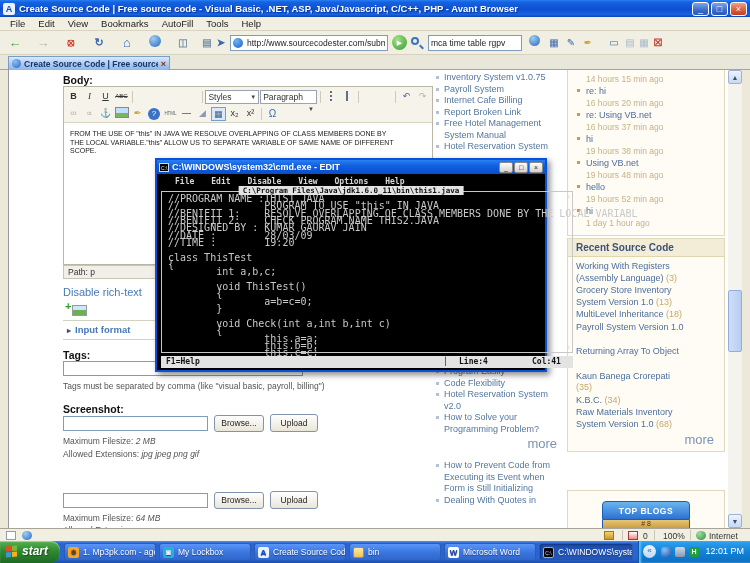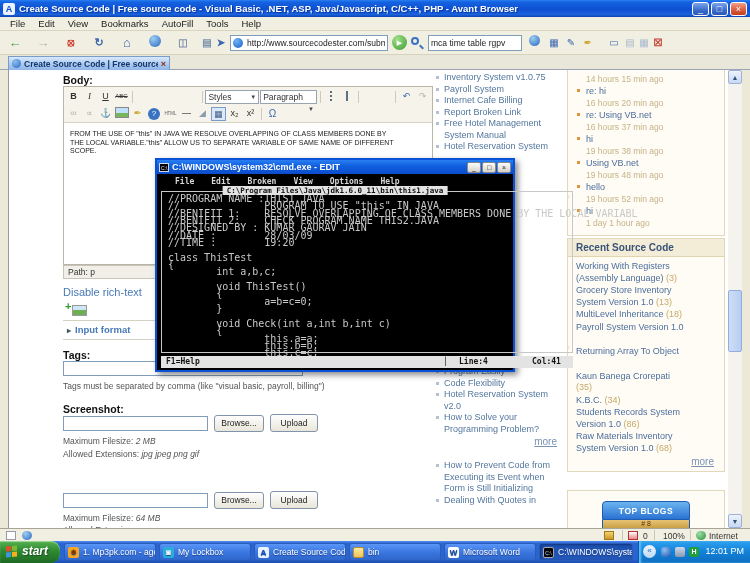--- a/index.html
+++ b/index.html
@@ -83,21 +83,21 @@
   .ifmt .arr { color:#456; font-size:8px; margin-right:4px; }
   .help-txt { position:absolute; left:54px; font-size:8.5px; color:#555; }
   .help-txt i { color:#555; }
   .txtin { position:absolute; left:54px; background:#fff; border:1px solid #7f9db9; height:15px; font-size:9px; padding:1px 2px; }
   .btn { position:absolute; height:17px; font-size:8.5px; color:#222; text-align:center;
     background:linear-gradient(180deg,#fefefe,#e9e6d8); border:1px solid #8294ad; border-radius:3px; line-height:15px; }
 
   .midcol { position:absolute; left:426px; width:126px; }
   .mitem { position:relative; padding-left:9px; font-size:9px; line-height:11.5px; color:#54779e; }
   .mitem .sq { position:absolute; left:1px; top:4px; width:3px; height:3px; background:#b3c1d4; }
-  .morelink { font-size:10px; color:#7a93b5; text-align:right; padding-right:4px; margin-top:1px;text-decoration:underline; }
+  .morelink { font-size:13px; color:#7a93b5; text-align:right; padding-right:4px; margin-top:1px; }
   .sechead { font-size:10px; font-weight:bold; color:#2e4a6b; border-bottom:1px solid #d9d2ba;
     padding-bottom:3px; margin-bottom:5px; }
 
   .box { position:absolute; left:558px; width:158px; background:#fefcf4; border:1px solid #e2d9bd; }
   .citem { padding:0 6px; }
   .crow { height:12px; position:relative; padding-left:12px; font-size:9px; line-height:12px; color:#4d6e9e;
     white-space:nowrap; overflow:hidden; }
   .crow .sq { position:absolute; left:3px; top:4px; width:3px; height:3px; background:#dd9537; }
   .ctime { height:12px; padding-left:12px; font-size:8.5px; line-height:12px; color:#c6b287;
     white-space:nowrap; overflow:hidden; }
@@ -112,21 +112,21 @@
   .tb-sub { width:88px; height:9px; margin:0 auto; background:linear-gradient(180deg,#e8c476,#caa045);
     border:1px solid #1d5cb0; border-top:none; color:#5b3205; font-size:7px; text-align:center; line-height:8px; }
 
   .vscroll { position:absolute; right:0; top:0; width:14px; height:458px; background:#f4f3ee; }
   .varrow { position:absolute; left:0; width:14px; height:14px; background:linear-gradient(180deg,#eef3fb,#c8d8f2);
     border:1px solid #9cb2d8; border-radius:2px; color:#33527e; font-size:7px; text-align:center; line-height:13px; }
   .vthumb { position:absolute; left:0; top:220px; width:14px; height:62px;
     background:linear-gradient(90deg,#cfdef7,#b7cdf0); border:1px solid #93aede; border-radius:2px; }
 
   
-  .doswin { position:absolute; left:155px; top:158px; width:360px; height:214px;
+  .doswin { position:absolute; left:155px; top:158px; width:392px; height:214px;
     border:2px solid #0952d8; background:#7dd3fc; box-shadow:3px 3px 6px rgba(0,0,0,.45); z-index:50; }
   .dos-title { height:14px; background:linear-gradient(180deg,#2a80f2 0%,#1160e0 40%,#0b4ccc 100%);
     display:flex; align-items:center; padding:0 2px; }
   .dos-title .cico { width:10px; height:9px; background:#000; border:1px solid #cfd8ea; color:#dfe8f5;
     font-size:5px; line-height:8px; padding-left:1px; margin-right:3px; }
   .dos-title .dttl { flex:1; color:#fff; font-size:9px; font-weight:bold; white-space:nowrap; overflow:hidden; }
   .dbtn { width:14px; height:11px; margin-left:1px; background:linear-gradient(180deg,#fdfdfd,#d6d2c8);
     border:1px solid #8a8a8a; border-radius:2px; font-size:7px; line-height:9px; text-align:center; color:#222; }
   .dos-body { position:relative; width:100%; height:196px; background:#000;
     font-family:"DejaVu Sans Mono",monospace; }
@@ -373,21 +373,20 @@
     <div class="box" style="top:168px;padding-bottom:4px;">
       <div class="rs-head">Recent Source Code</div>
       <div style="padding-top:4px;">
         <div class="rsitem"><span>Working With Registers (Assembly Language)</span> <span class="cnt">(3)</span></div>
         <div class="rsitem"><span>Grocery Store Inventory System Version 1.0</span> <span class="cnt">(13)</span></div>
         <div class="rsitem"><span>MultiLevel Inheritance</span> <span class="cnt">(18)</span></div>
         <div class="rsitem gap"><span>Payroll System Version 1.0</span> <span class="cnt"></span></div>
         <div class="rsitem gap"><span>Returning Array To Object</span> <span class="cnt"></span></div>
         <div class="rsitem"><span>Kaun Banega Crorepati</span> <span class="cnt" style="display:block;">(35)</span></div>
         <div class="rsitem"><span>K.B.C.</span> <span class="cnt">(34)</span></div>
-        <div class="rsitem"><span>Students Records System Version 1.0</span> <span class="cnt">(86)</span></div>
         <div class="rsitem"><span>Raw Materials Inventory System Version 1.0</span> <span class="cnt">(68)</span></div>
         <div class="morelink" style="padding-right:10px;">more</div>
       </div>
     </div>
 
     <div class="box" style="top:420px;height:56px;">
       <div class="tb-badge">TOP BLOGS</div>
       <div class="tb-sub"># 8</div>
     </div>
 
@@ -401,21 +400,21 @@
   <div class="doswin">
     <div class="dos-title">
       <span class="cico">C:\</span>
       <span class="dttl">C:\WINDOWS\system32\cmd.exe - EDIT</span>
       <span class="dbtn">_</span>
       <span class="dbtn">□</span>
       <span class="dbtn">×</span>
     </div>
     <div class="dos-body">
       <div class="dos-menu">
-        <span>File</span><span>Edit</span><span>Broken</span><span>View</span><span>Options</span><span>Help</span>
+        <span>File</span><span>Edit</span><span>Disable</span><span>View</span><span>Options</span><span>Help</span>
       </div>
       <div class="dos-filetitle">C:\Program Files\Java\jdk1.6.0_11\bin\this1.java</div>
       <div class="dos-frame">
         <pre class="dos-code">//PROGRAM NAME :THIS1.JAVA
 //              PROGRAM TO USE "this" IN JAVA
 //BENIFIT 1:    RESOLVE OVERLAPPING OF CLASS MEMBERS DONE BY THE LOCAL VARIABL
 //BENIFIT 2:    CHECK PROGRAM NAME THIS2.JAVA
 //DESIGNED BY : KUMAR GAURAV JAIN
 //DATE :        28/03/09
 //TIME :        19:20

